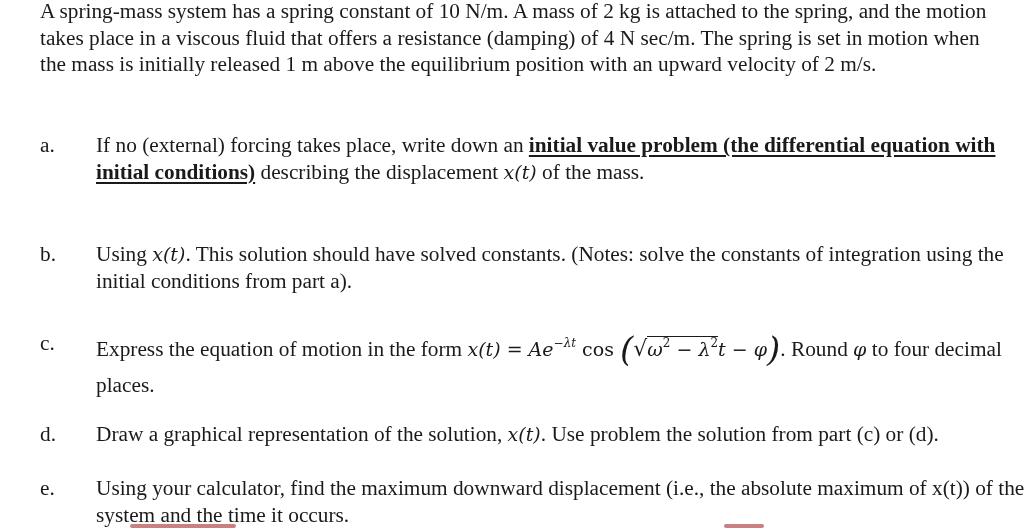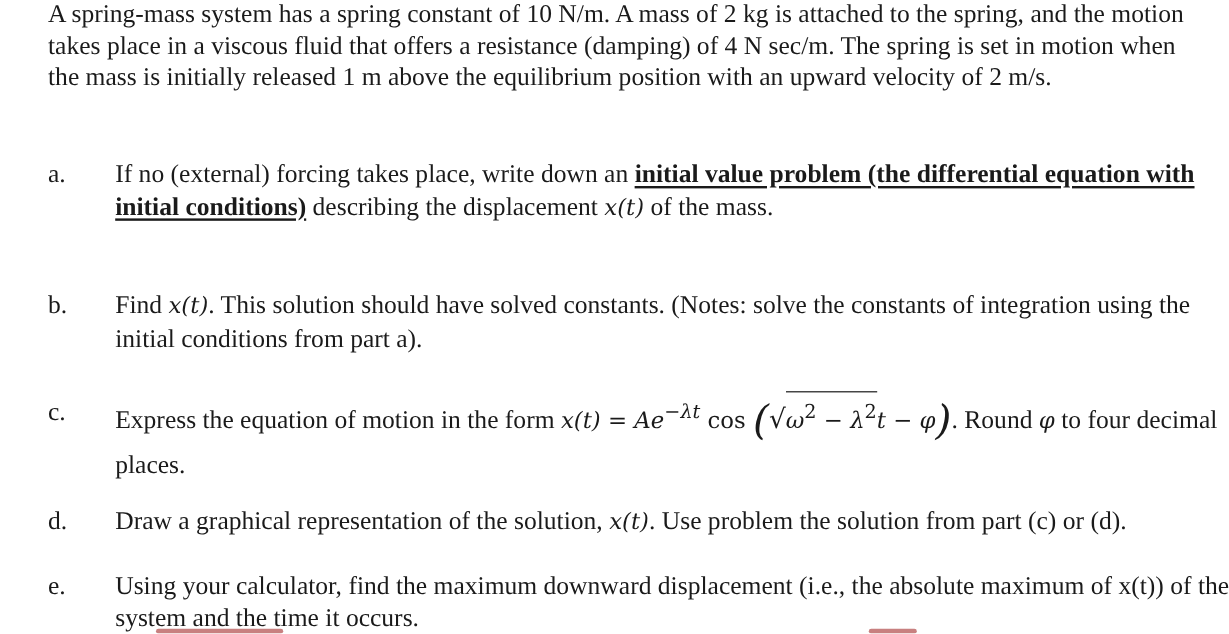--- a/index.html
+++ b/index.html
@@ -8,41 +8,41 @@
     font-family: "Liberation Serif", serif; color: #1a1a1a; position: relative;
   }
   .page { position: absolute; left: 40px; top: 0; width: 970px; }
   .p { font-size: 21.3px; line-height: 26.6px; margin: 0; }
   .intro { position: absolute; top: -2px; left: 0; width: 960px; }
   .item { position: absolute; left: 0; width: 960px; }
   .item .lbl { position: absolute; left: 0; top: 0; font-size: 21.3px; line-height: 26.6px; }
   .item .body { position: absolute; left: 32px; top: 0; width: 930px; font-size: 21.3px; line-height: 26.6px; margin-left: 24px; }
   .bu { font-weight: bold; text-decoration: underline; text-decoration-thickness: 2px; text-underline-offset: 3px; }
   .m { font-family: "DejaVu Serif", serif; font-style: italic; font-size: 19px; }
-  .sup { font-size: 16px; vertical-align: 9px; }
+  .sup { font-size: 12px; vertical-align: 9px; }
   .big { font-size: 34px; font-family: "DejaVu Serif", serif; vertical-align: -5px; font-weight: 200; }
-  .sqrt { border-top: 1.5px solid #1a1a1a; padding-top: 13px; }
+  .sqrt { border-top: 1.5px solid #1a1a1a; padding-top: 1px; }
   .rad { font-family: "DejaVu Serif", serif; font-size: 22px; }
   .red { position: absolute; height: 4px; background: #c88080; border-radius: 2px; }
 </style>
 </head>
 <body>
 
 <div class="page">
 
   <p class="p intro">A spring-mass system has a spring constant of 10 N/m. A mass of 2 kg is attached to the spring, and the motion takes place in a viscous fluid that offers a resistance (damping) of 4 N sec/m. The spring is set in motion when the mass is initially released 1 m above the equilibrium position with an upward velocity of 2 m/s.</p>
 
   <div class="item" style="top:132px;">
     <span class="lbl">a.</span>
     <div class="body"><span>If no (external) forcing takes place, write down an </span><span class="bu">initial value problem (the differential equation with initial conditions)</span><span> describing the displacement </span><span class="m">x(t)</span><span> of the mass.</span></div>
   </div>
 
   <div class="item" style="top:241px;">
     <span class="lbl">b.</span>
-    <div class="body"><span>Find </span><span class="m">x(t)</span><span>.  This solution should have solved constants.  (Notes: solve the constants of integration using the initial conditions from part a).</span></div>
+    <div class="body"><span>Using </span><span class="m">x(t)</span><span>.  This solution should have solved constants.  (Notes: solve the constants of integration using the initial conditions from part a).</span></div>
   </div>
 
   <div class="item" style="top:330px;">
     <span class="lbl">c.</span>
     <div class="body" style="line-height:36px; top:-5px;"><span>Express the equation of motion in the form </span><span class="m"><span>x(t) = Ae</span><span class="sup">−λt</span><span style="font-style:normal"> cos</span> <span class="big">(</span><span class="rad">√</span><span class="sqrt"><span>ω</span><span class="sup" style="font-style:normal">2</span><span> − λ</span><span class="sup" style="font-style:normal">2</span></span><span>t − φ</span><span class="big">)</span></span><span>.  Round </span><span class="m">φ</span><span> to four decimal places.</span></div>
   </div>
 
   <div class="item" style="top:421px;">
     <span class="lbl">d.</span>
     <div class="body"><span>Draw a graphical representation of the solution, </span><span class="m">x(t)</span><span>.  Use problem the solution from part (c) or (d).</span></div>

